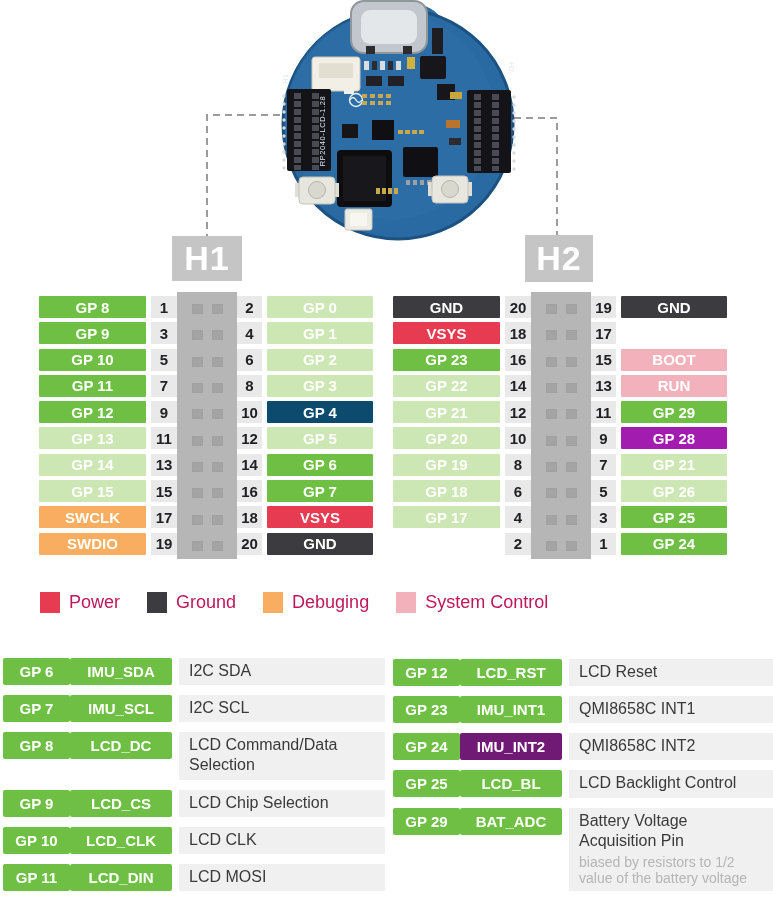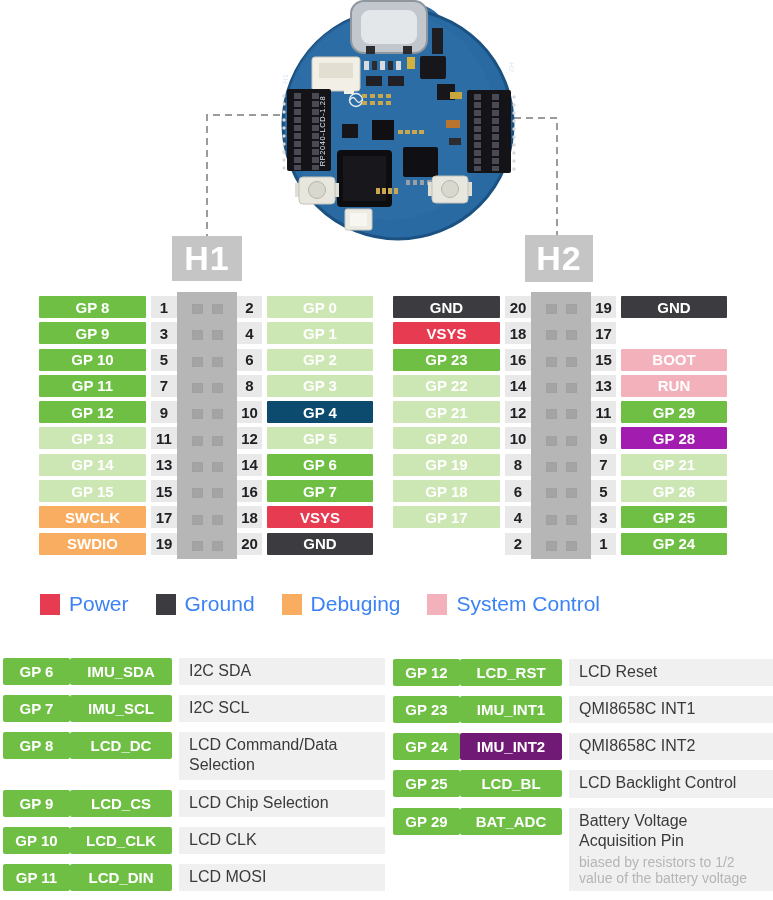--- a/index.html
+++ b/index.html
@@ -36,21 +36,21 @@
   .connector{
     position:absolute;left:138px;top:-4px;width:60px;height:267px;background:#b6b6b6;z-index:1;
     display:flex;flex-direction:column;padding-top:4px;box-sizing:border-box;
   }
   .pad-row{height:26.3px;display:flex;align-items:center;justify-content:center;gap:9px;}
   .pad{width:11px;height:10px;background:#a4a4a4;border-radius:1px;box-shadow:inset 0 0 2px #9a9a9a;}
   
   #legend{position:absolute;left:40px;top:592px;display:flex;align-items:center;gap:27px;}
   .legend-item{display:flex;align-items:center;gap:9px;}
   .legend-swatch{width:20px;height:21px;}
-  .legend-label{font-size:21px;color:#3b82f6;white-space:nowrap;}
+  .legend-label{font-size:18px;color:#be185d;white-space:nowrap;}
   
   .fn-col{position:absolute;display:flex;flex-direction:column;gap:10px;}
   #fn-left{left:3px;top:658px;width:382px;}
   #fn-right{left:393px;top:659px;width:380px;}
   .fn-row{display:flex;align-items:flex-start;}
   .fn-gp{
     width:67px;height:27px;color:#fff;font-weight:bold;font-size:15px;border-radius:2px;
     display:flex;align-items:center;justify-content:center;flex:none;
   }
   .fn-signal{

